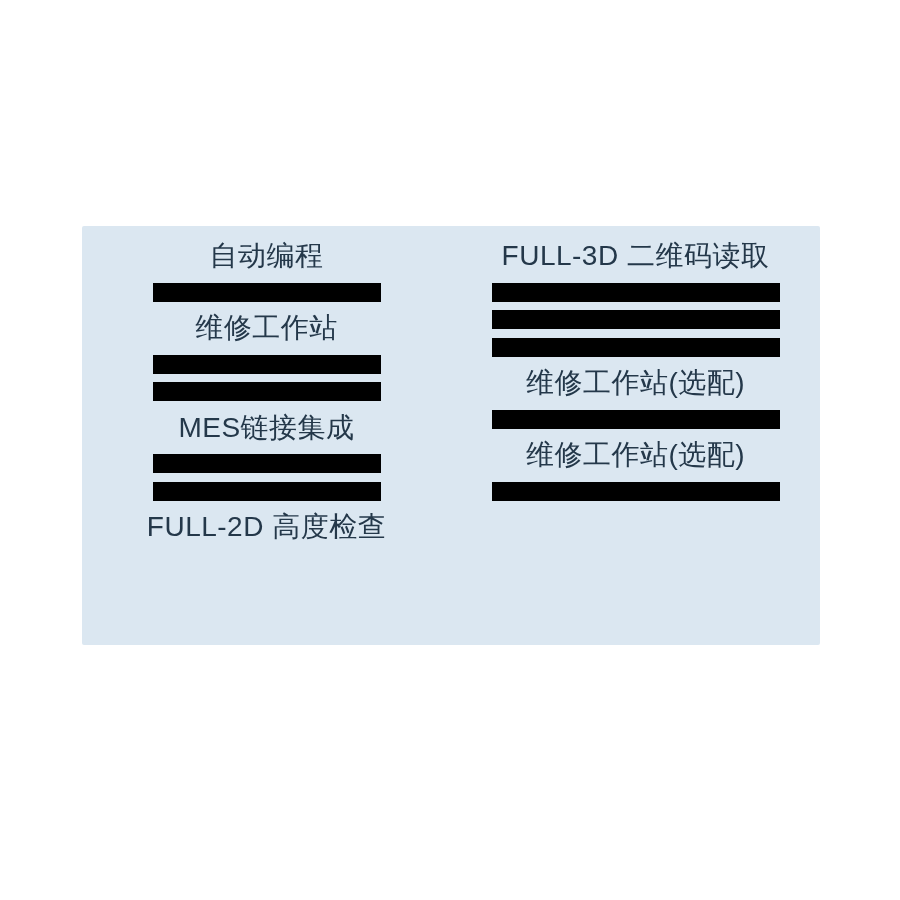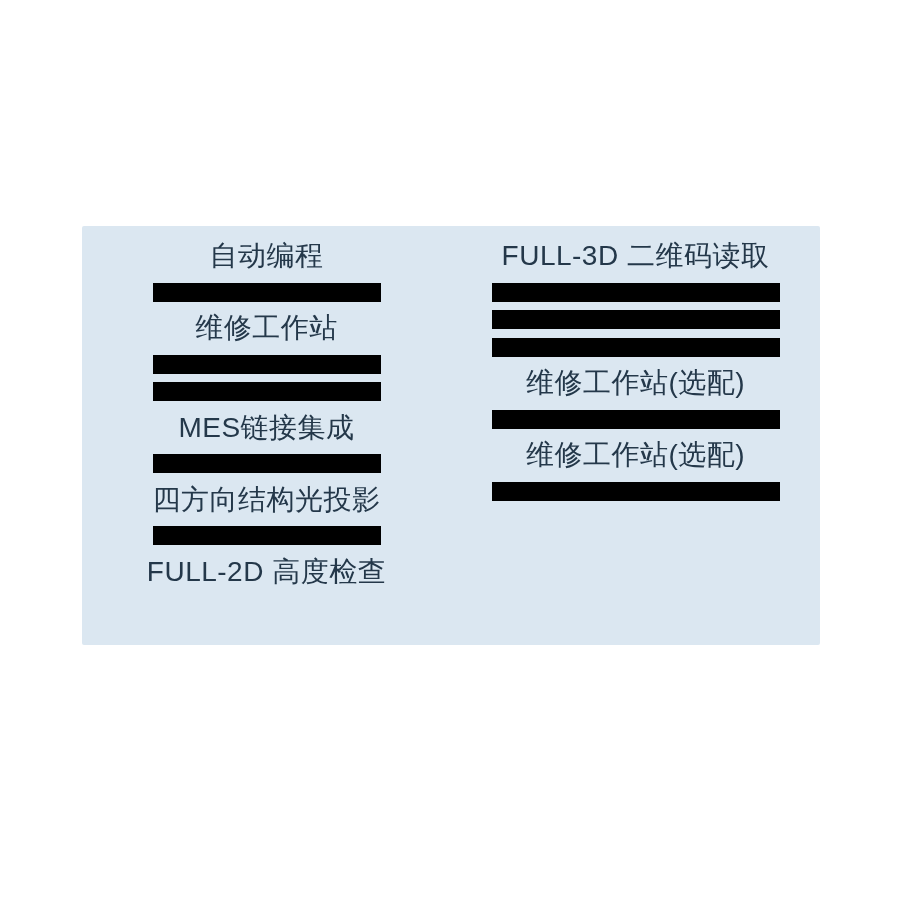--- a/index.html
+++ b/index.html
@@ -66,21 +66,20 @@
   <div class="feature-panel">
 
     <div class="feature-column col-left">
       <div class="feature-item">自动编程</div>
       <div class="divider-bar"></div>
       <div class="feature-item">维修工作站</div>
       <div class="divider-bar"></div>
       <div class="divider-bar"></div>
       <div class="feature-item">MES链接集成</div>
       <div class="divider-bar"></div>
-      <div class="feature-item">四方向结构光投影</div>
       <div class="divider-bar"></div>
       <div class="feature-item">FULL-2D 高度检查</div>
     </div>
 
     <div class="feature-column col-right">
       <div class="feature-item">FULL-3D 二维码读取</div>
       <div class="divider-bar"></div>
       <div class="divider-bar"></div>
       <div class="divider-bar"></div>
       <div class="feature-item">维修工作站(选配)</div>

